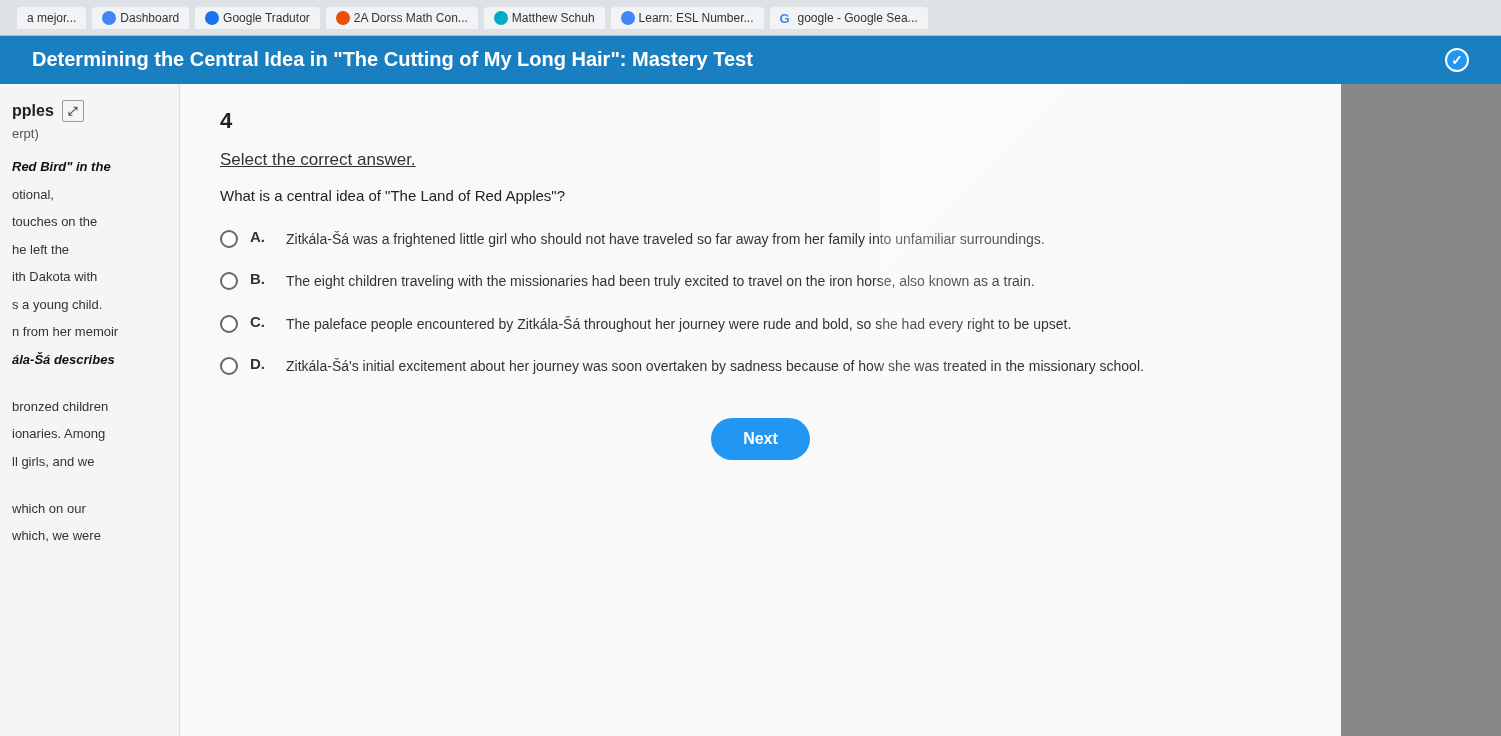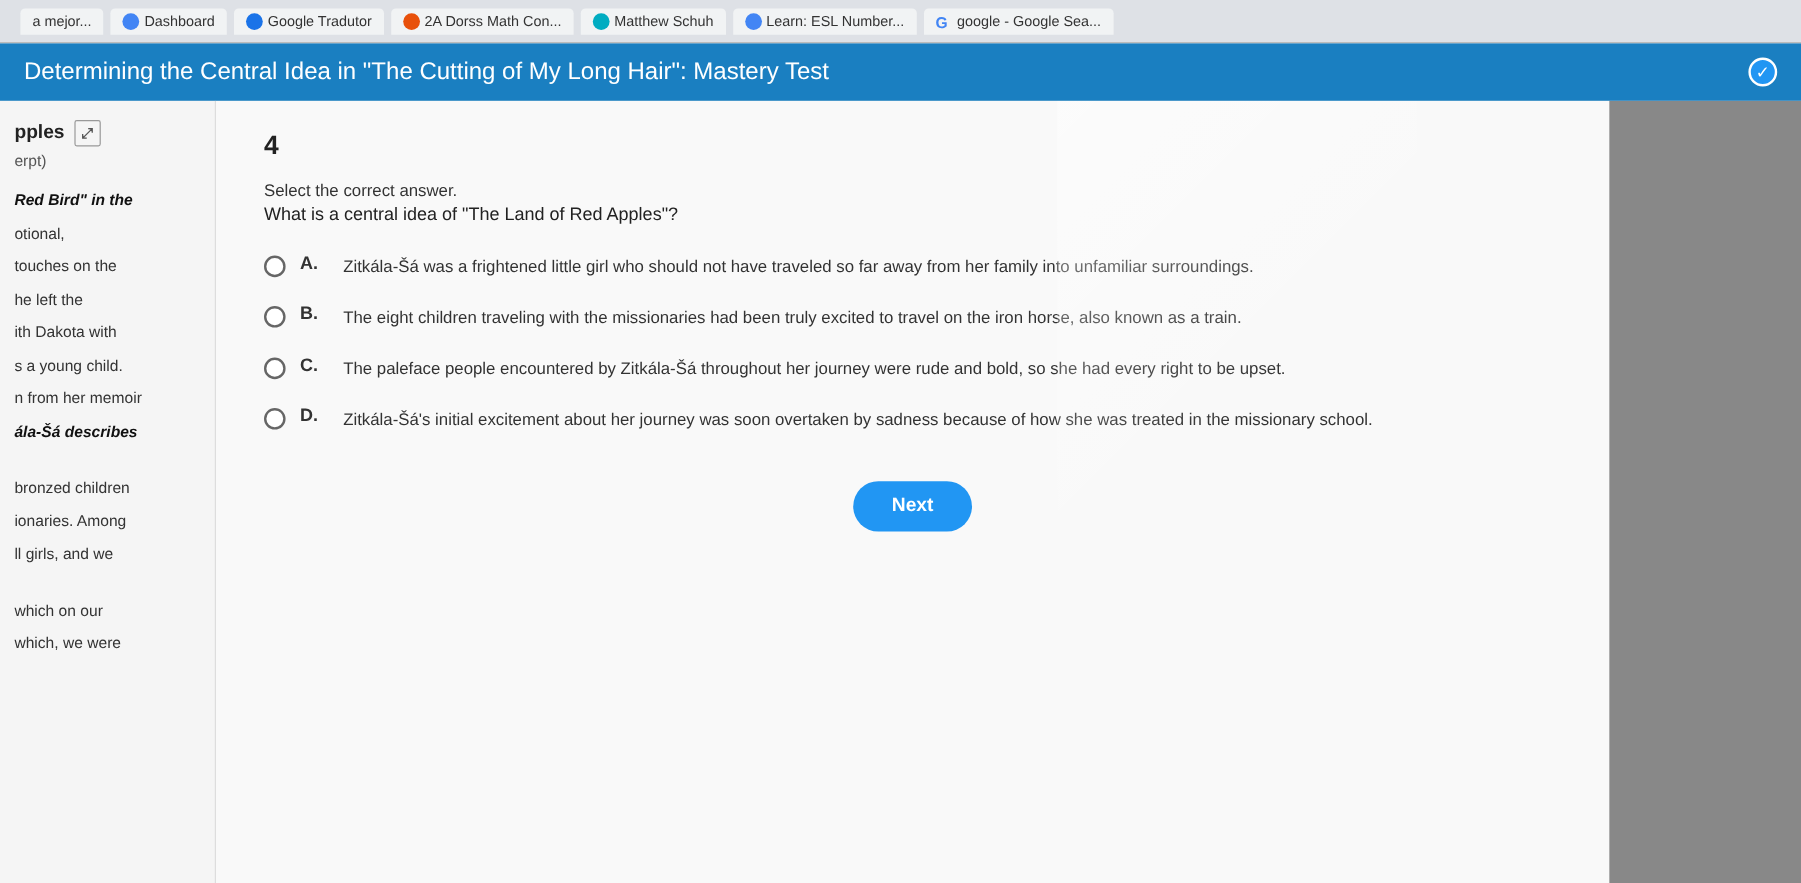--- a/index.html
+++ b/index.html
@@ -55,25 +55,25 @@
       display: flex;
       flex-direction: column;
       flex: 1;
       overflow: hidden;
     }
 
     
     .page-header {
       background: #1a7fc1;
       color: white;
-      padding: 12px 20px;
+      padding: 12px 32px;
       font-size: 20px;
-      font-weight: normal;
-      display: flex;
-      align-items: flex-end;
+      font-weight: bold;
+      display: flex;
+      align-items: flex-start;
       justify-content: space-between;
       flex-shrink: 0;
     }
     .page-header-check {
       width: 24px;
       height: 24px;
       border-radius: 50%;
       background: #2196f3;
       border: 2px solid white;
       display: flex;
@@ -149,23 +149,24 @@
     }
 
     .question-number {
       font-size: 22px;
       font-weight: bold;
       color: #222;
       margin-bottom: 16px;
     }
 
     .question-instruction {
-      font-size: 14px;
-      color: #333;
-      margin-bottom: 4px;
+      font-size: 17px;
+      color: #333;
+      margin-bottom: 17px;
+      text-decoration: underline;
     }
 
     .question-text {
       font-size: 15px;
       color: #222;
       margin-bottom: 24px;
     }
 
     .answer-options {
       display: flex;

